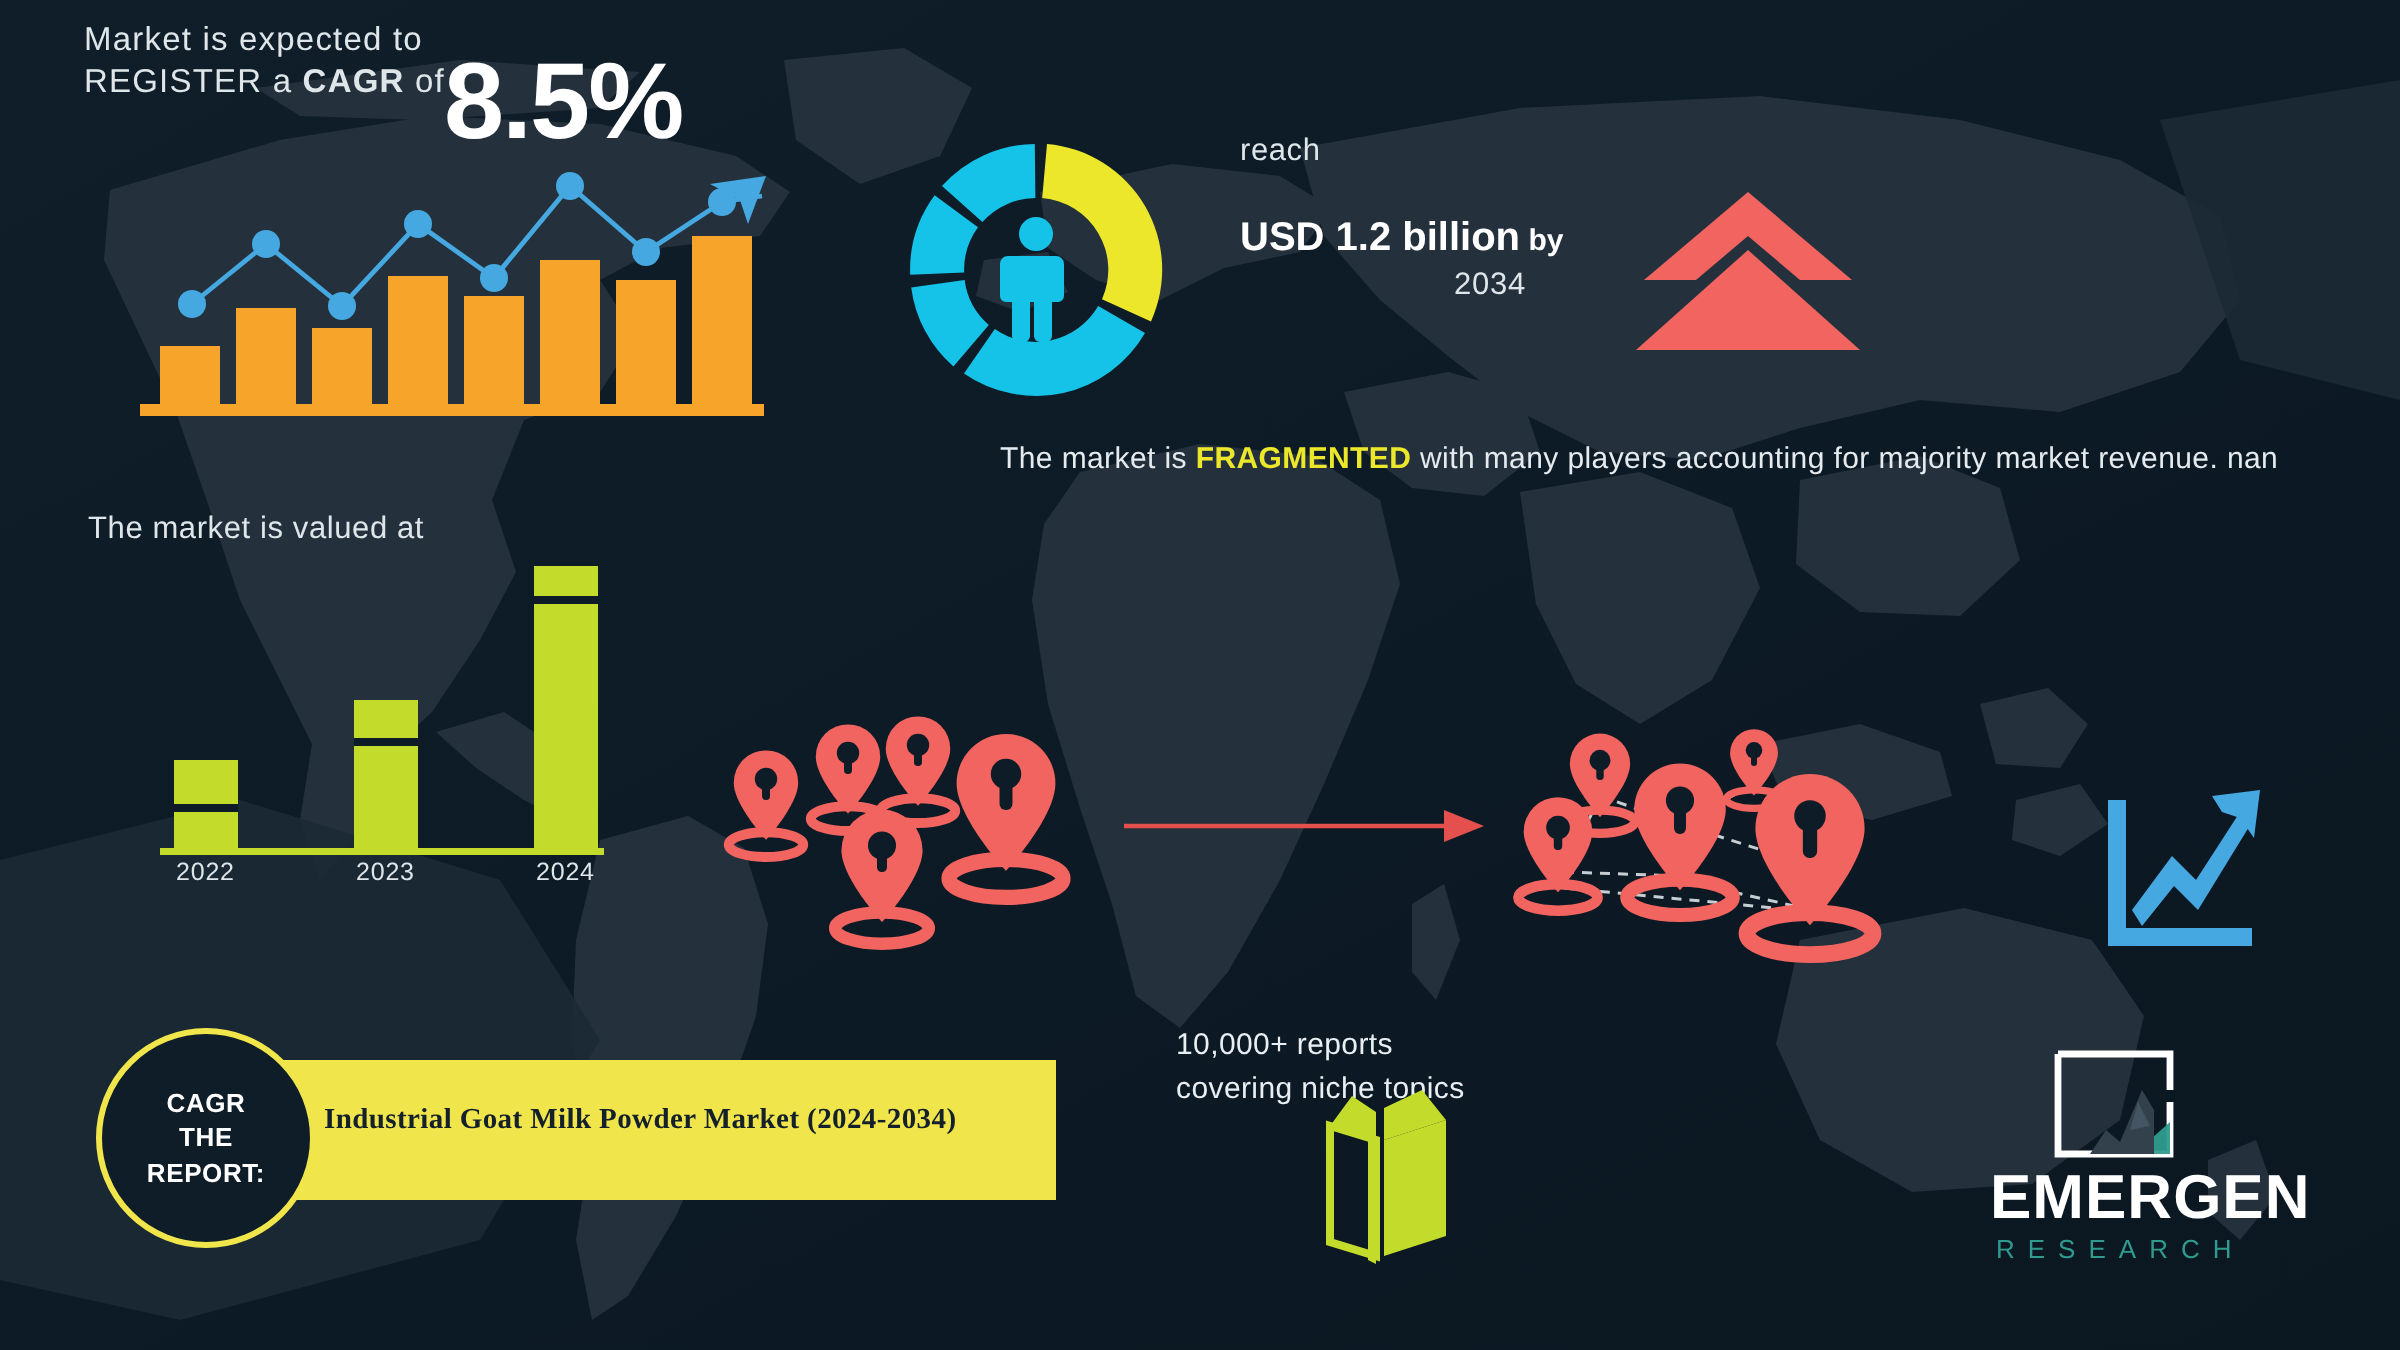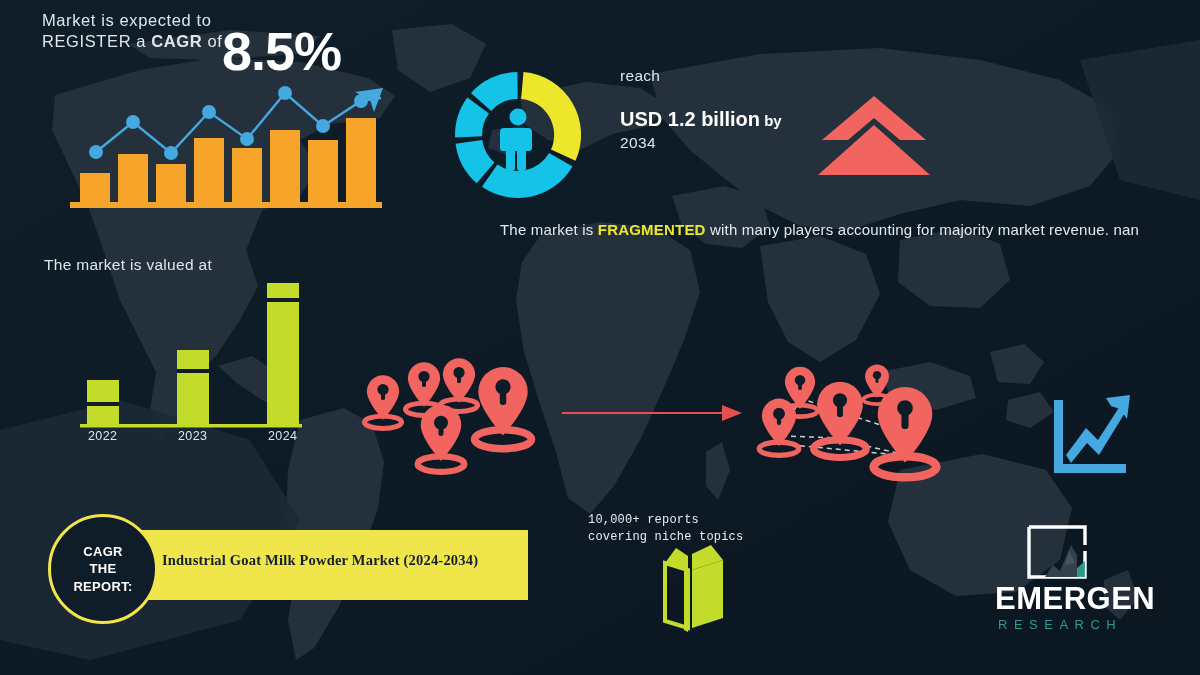--- a/index.html
+++ b/index.html
@@ -18,31 +18,31 @@
 
   #cagr-block{left:42px;top:10px;width:340px;}
   #cagr-block .l1{font-size:16.5px;color:#dfe6ea;letter-spacing:.6px;}
   #cagr-block .l2{font-size:16.5px;color:#dfe6ea;letter-spacing:.6px;}
   #cagr-value{position:absolute;left:222px;top:20px;font-size:54px;font-weight:700;color:#ffffff;letter-spacing:-1px;}
 
   #forecast-block{left:620px;top:66px;width:250px;}
   #forecast-block .f1{font-size:15.5px;color:#dfe6ea;letter-spacing:.3px;}
   #forecast-block .f2{font-size:20px;font-weight:700;color:#ffffff;margin-top:20px;}
   #forecast-block .f2 .by{font-size:15px;font-weight:700;}
-  #forecast-block .f3{font-size:15.5px;color:#dfe6ea;margin-top:1px;}
+  #forecast-block .f3{font-size:15.5px;color:#dfe6ea;margin-top:1px;text-align:center;}
 
   #frag-block{left:500px;top:219px;width:640px;font-size:15px;color:#e4eaee;line-height:1.45;letter-spacing:.2px;}
   #frag-block .hl{color:#ece72b;font-weight:700;}
 
   #valued-block{left:44px;top:255px;width:280px;}
   #valued-block .v1{font-size:15.5px;color:#dfe6ea;letter-spacing:.3px;}
   #valued-block .v2{font-size:21px;font-weight:700;color:#ffffff;margin-top:3px;}
   #valued-block .v2 .in{font-size:15px;font-weight:400;color:#e2e8ec;}
 
-  #reports-block{left:588px;top:512px;width:240px;font-size:12px;color:#e9eef2;line-height:1.45;letter-spacing:.2px;font-family:Liberation Mono, monospace;}
+  #reports-block{left:588px;top:512px;width:240px;font-size:15px;color:#e9eef2;line-height:1.45;letter-spacing:.2px;}
 
   
   #cta-bar{position:absolute;left:130px;top:530px;width:398px;height:70px;background:#f0e54b;}
   #cta-bar .cta-label{position:absolute;left:32px;top:22px;font-size:14.5px;font-weight:700;color:#14202b;letter-spacing:.2px;font-family:Liberation Serif, serif;}
   #cta-circle{position:absolute;left:48px;top:514px;width:104px;height:104px;border-radius:50%;
               background:#0f1d28;border:3px solid #f0e54b;display:flex;align-items:center;justify-content:center;}
   #cta-circle .ctxt{font-size:13px;font-weight:700;color:#ffffff;text-align:center;line-height:1.35;letter-spacing:.3px;}
 
   
   .yearlbl{position:absolute;font-size:12.5px;color:#dfe6ea;letter-spacing:.4px;}

